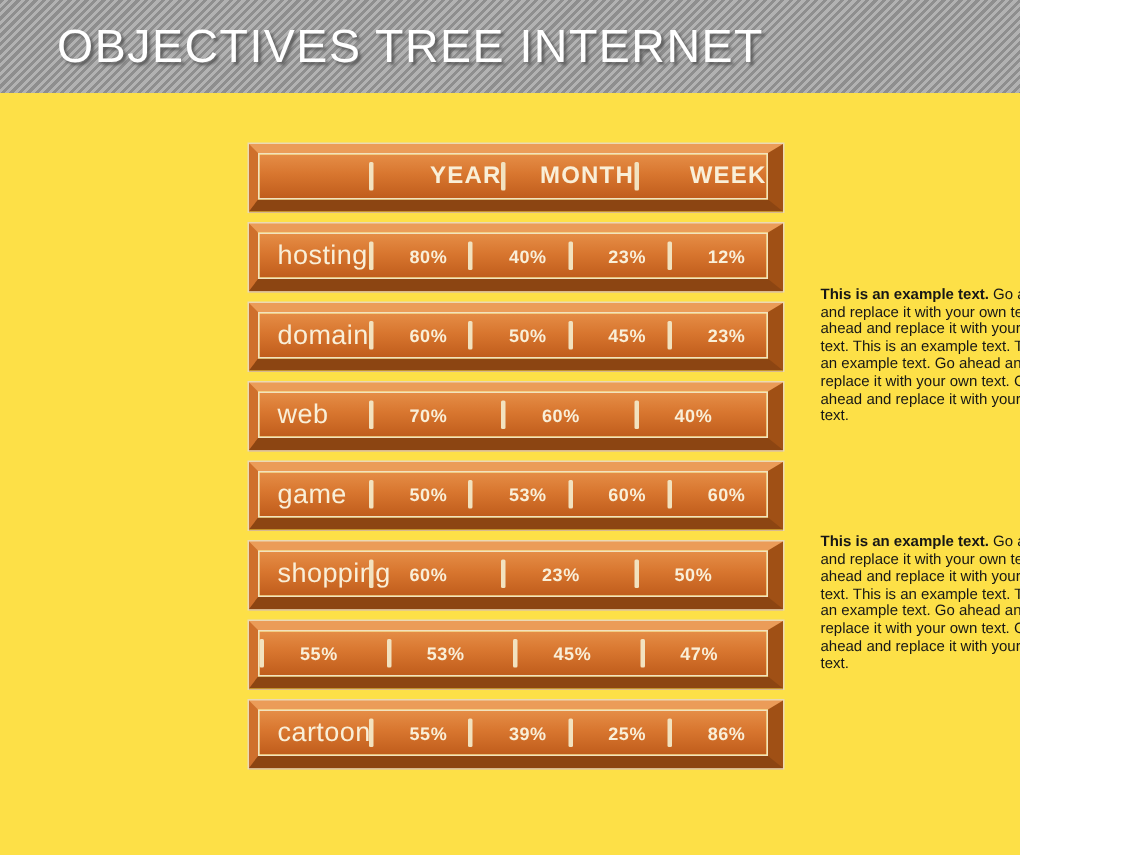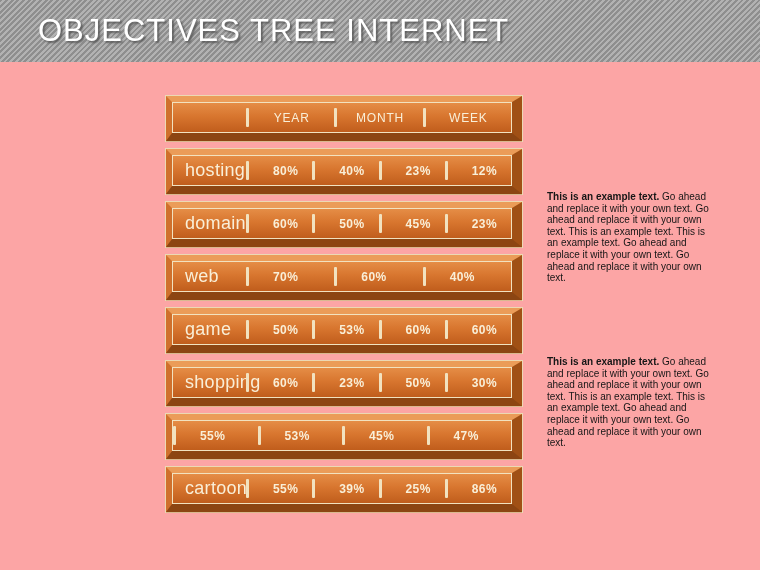--- a/index.html
+++ b/index.html
@@ -1,23 +1,23 @@
 <!DOCTYPE html>
 <html><head>
 <meta charset="utf-8">
 <style>
   * { margin: 0; padding: 0; box-sizing: border-box; }
   html, body { background: #ffffff; }
   body { font-family: "Liberation Sans", sans-serif; }
 
   .slide {
     position: relative;
-    width: 760px;
+    width: 680px;
     height: 570px;
-    background: #fca5a5;
+    background: #fde047;
     overflow: hidden;
   }
 
   
   .title-band {
     position: absolute;
     top: 0; left: 0;
     width: 760px; height: 62px;
     background: repeating-linear-gradient(
       135deg,
@@ -80,24 +80,24 @@
   }
   .cell-value {
     color: #f9efd8;
     font-size: 12px;
     font-weight: bold;
     letter-spacing: 0.4px;
     margin-left: 24px;
   }
   .header-text {
     flex: 1;
-    text-align: center;
+    text-align: right;
     color: #f9efd8;
-    font-size: 12px;
-    font-weight: normal;
+    font-size: 16px;
+    font-weight: bold;
     letter-spacing: 0.8px;
   }
 
   
   .note {
     position: absolute;
     left: 547px;
     width: 168px;
     color: #161616;
     font-size: 10px;
@@ -239,24 +239,20 @@
             <span class="cell-value">60%</span>
           </div>
         <div class="cell value-cell">
             <span class="divider"></span>
             <span class="cell-value">23%</span>
           </div>
         <div class="cell value-cell">
             <span class="divider"></span>
             <span class="cell-value">50%</span>
           </div>
-        <div class="cell value-cell">
-            <span class="divider"></span>
-            <span class="cell-value">30%</span>
-          </div>
       </div>
     </div>
 
     <div class="bar">
       <div class="face">
         <div class="cell value-cell">
             <span class="divider"></span>
             <span class="cell-value">55%</span>
           </div>
         <div class="cell value-cell">

